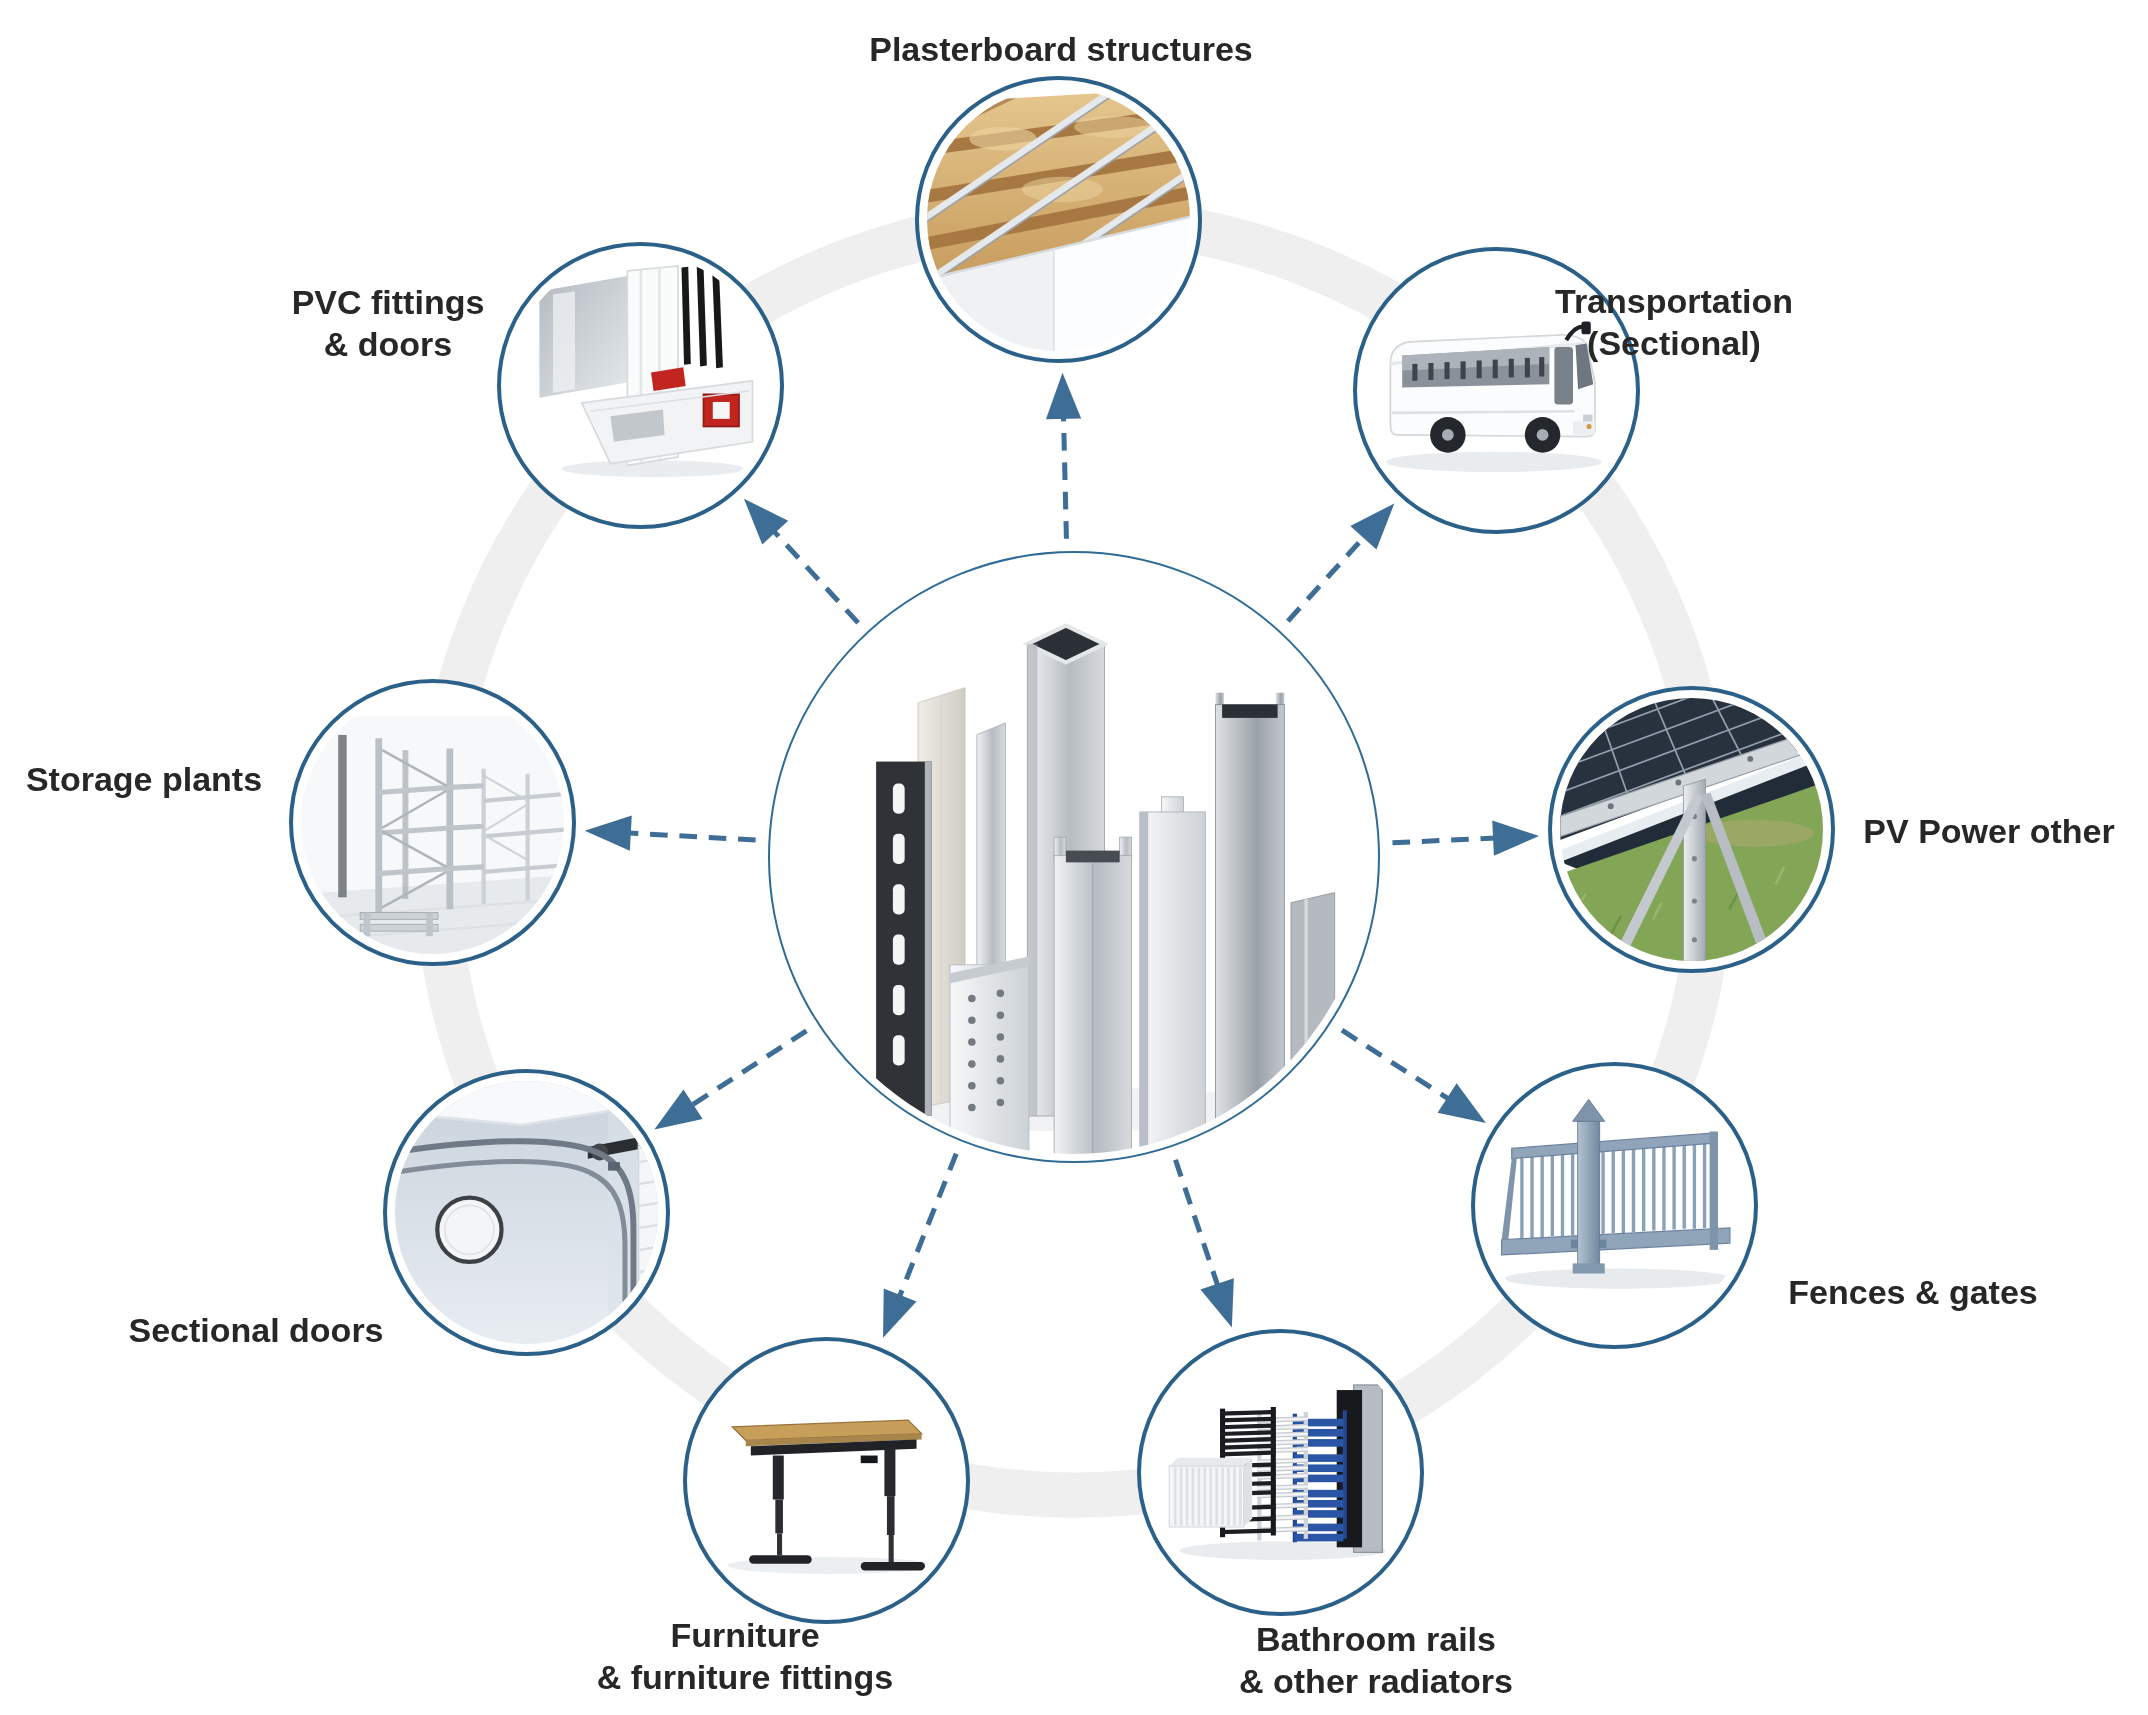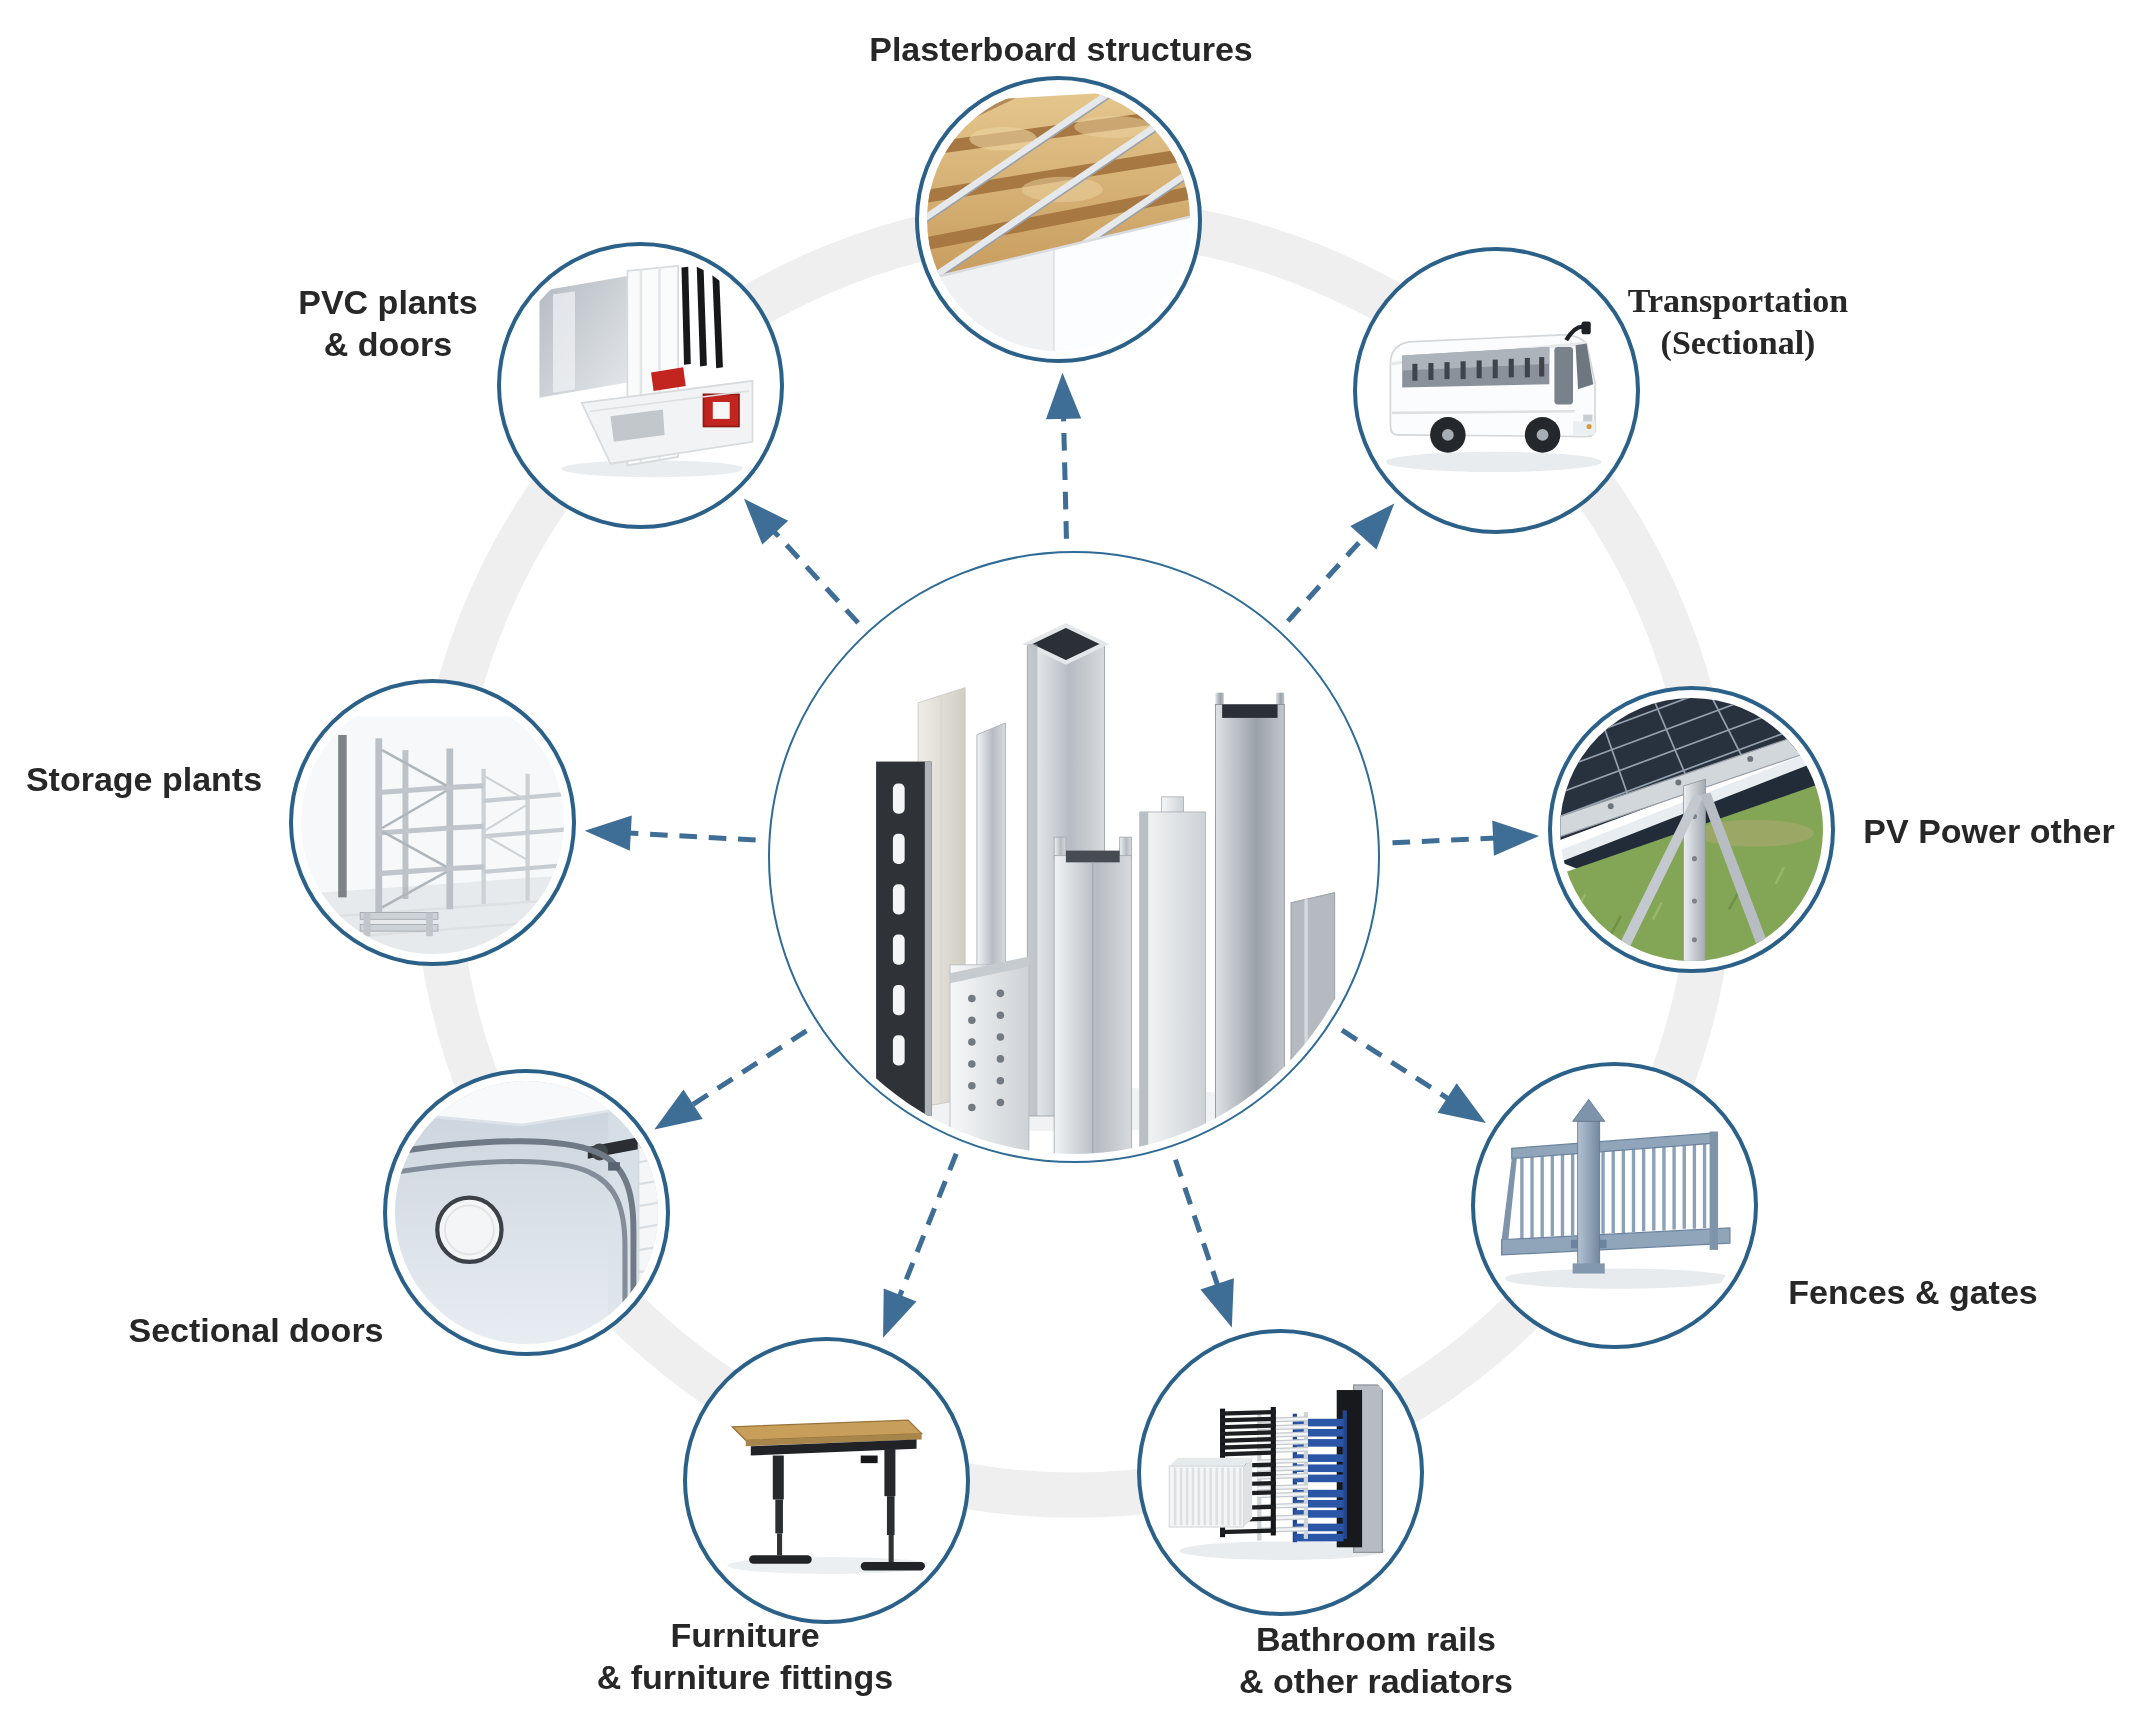--- a/index.html
+++ b/index.html
@@ -33,21 +33,21 @@
   .pos-plasterboard{left:915px;top:76px;}
   .pos-transportation{left:1353px;top:247px;}
   .pos-pv{left:1548px;top:686px;}
   .pos-fences{left:1471px;top:1062px;}
   .pos-bathroom{left:1137px;top:1329px;}
   .pos-furniture{left:683px;top:1337px;}
   .pos-sectional{left:383px;top:1069px;}
   .pos-storage{left:289px;top:679px;}
   .pos-pvc{left:497px;top:242px;}
   .lbl-plasterboard{left:1061px;top:49px;}
-  .lbl-transportation{left:1738px;top:322px;font-family:Liberation Serif, serif;}
+  .lbl-transportation{left:1674px;top:322px;}
   .lbl-pv{left:1989px;top:831px;}
   .lbl-fences{left:1913px;top:1292px;}
   .lbl-bathroom{left:1376px;top:1660px;text-align:center;}
   .lbl-furniture{left:745px;top:1656px;}
   .lbl-sectional{left:256px;top:1290px;margin-top:40px;}
   .lbl-storage{left:144px;top:779px;}
   .lbl-pvc{left:388px;top:323px;}
 </style>
 </head>
 <body>
@@ -609,18 +609,18 @@
     <span>Furniture</span>
     <span>&amp; furniture fittings</span>
   </div>
   <div class="label lbl-sectional">
     <span>Sectional doors</span>
   </div>
   <div class="label lbl-storage">
     <span>Storage plants</span>
   </div>
   <div class="label lbl-pvc">
-    <span>PVC plants</span>
+    <span>PVC fittings</span>
     <span>&amp; doors</span>
   </div>
 
 </div>
 
 
 </body></html>

